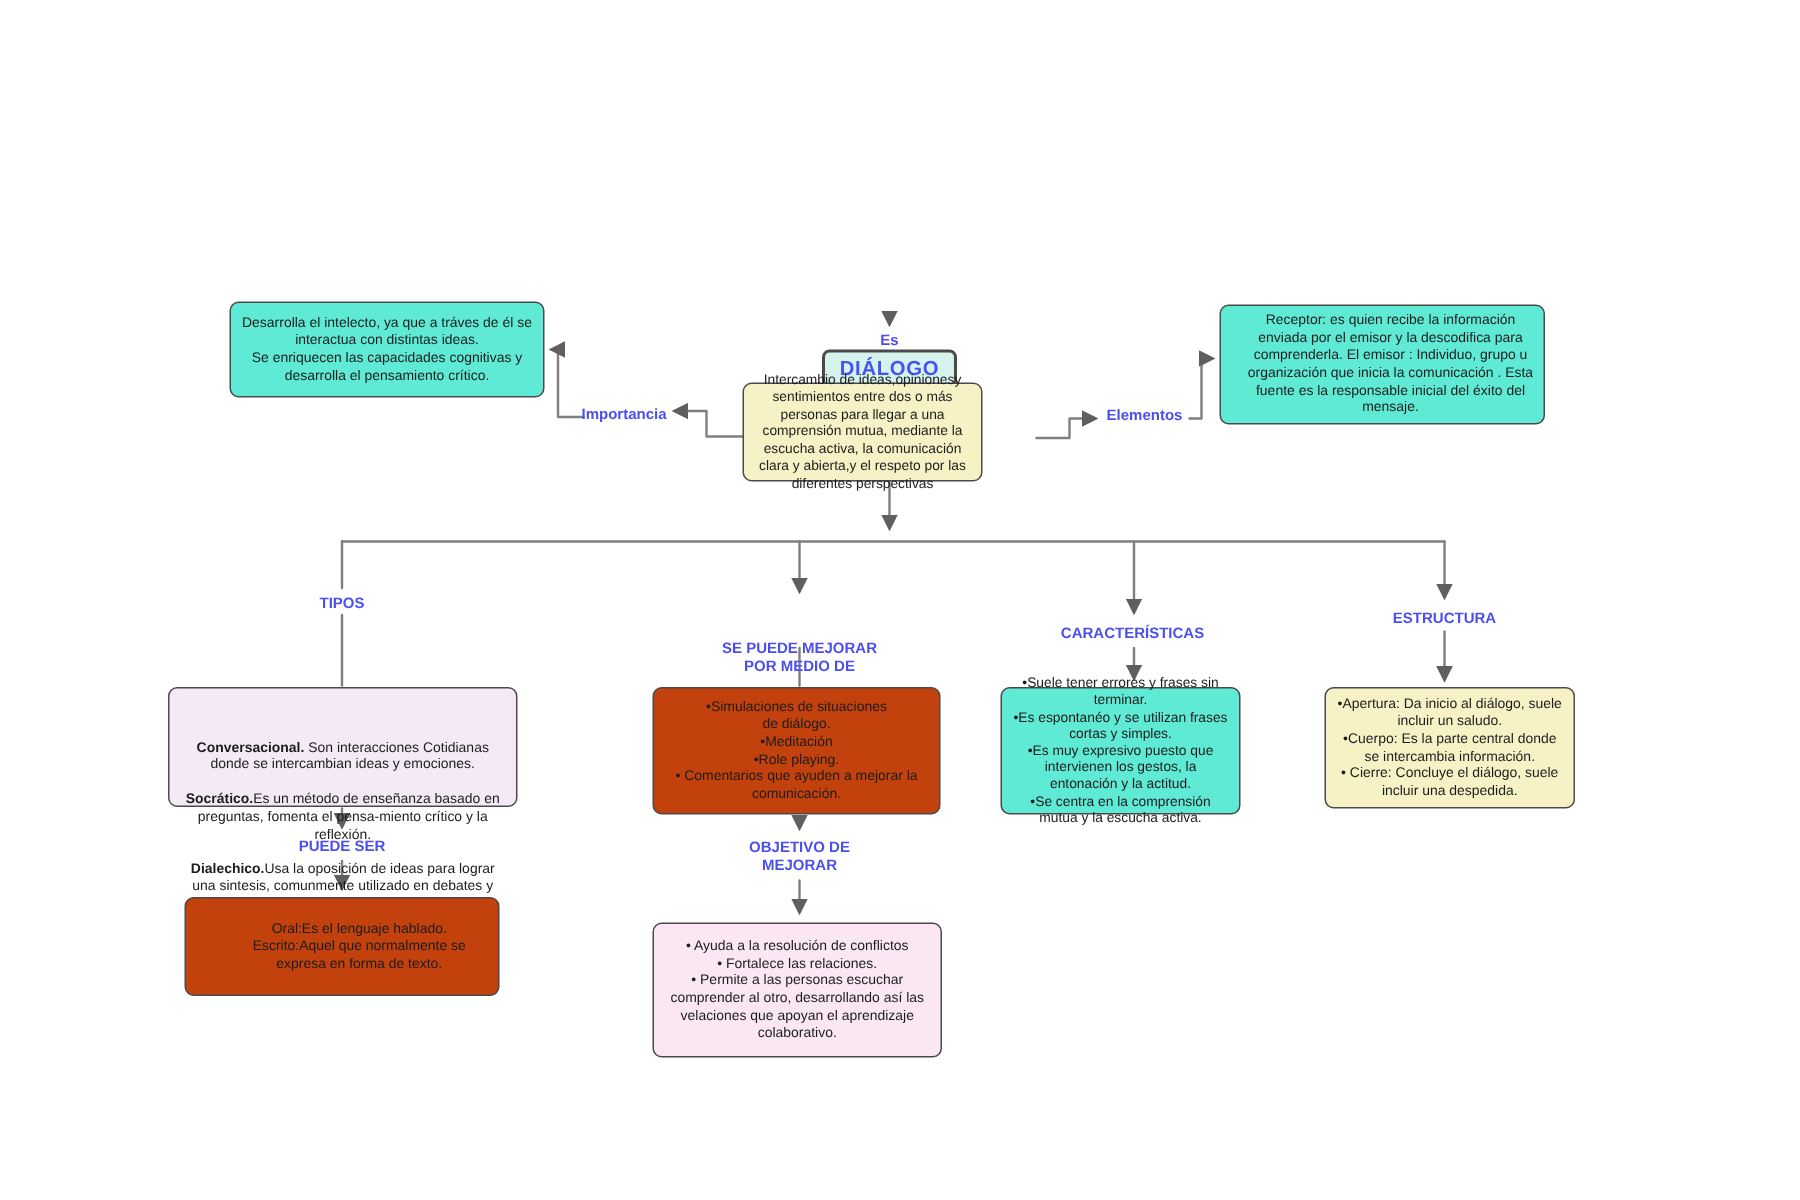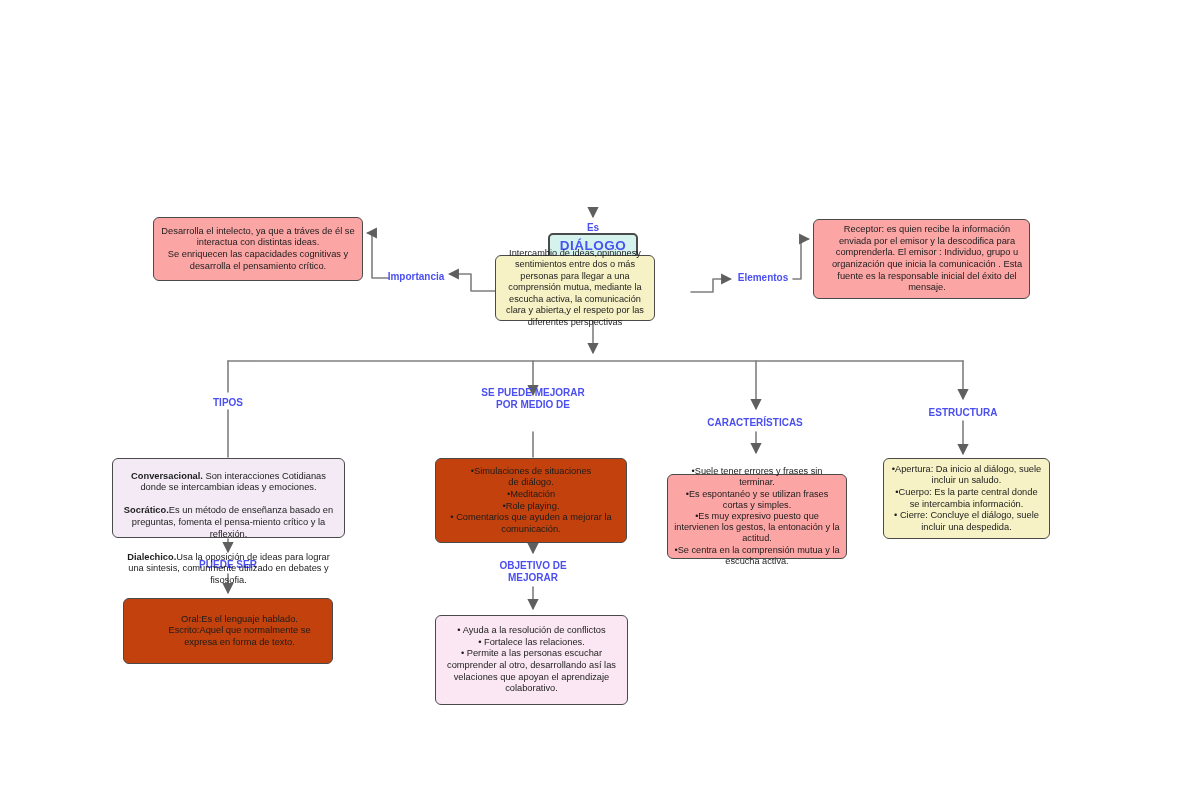--- a/index.html
+++ b/index.html
@@ -14,21 +14,21 @@
     display:flex;align-items:center;justify-content:center;
     text-align:center;color:#1c1c1c;
     font-size:9.3px;line-height:11.6px;
     padding:3px 6px;white-space:pre-line;
   }
   .title-node{
     font-size:13.5px;font-weight:bold;color:#4653f2;
     background:#d5f3ec;letter-spacing:.5px;white-space:nowrap;
     border-radius:5px;border-width:2px;
   }
-  .blue-fill{background:#fca5a5;margin-top:16px;}
+  .blue-fill{background:#5eead4;}
   .yellow-fill{background:#f6f2c6;}
   .pink-fill{background:#fae7f3;}
   .lav-fill{background:#f3eaf5;}
   .green-fill{background:#c2410c;}
   .wire-label{
     position:absolute;transform:translateX(-50%);
     color:#4b4ff0;font-weight:bold;font-size:10px;line-height:11.5px;
     text-align:center;white-space:pre-line;
   }
   .tipos-item{display:block;}
@@ -68,48 +68,48 @@
       <path d="M533 587 L533 608" marker-end="url(#arr)"></path>
     </g>
   </svg>
 
   <div class="node title-node" style="left:548px;top:185px;width:90px;height:26px;margin-top:48px;">DIÁLOGO</div>
 
   <div class="wire-label" style="left:593px;top:222px;">Es</div>
   <div class="wire-label" style="left:416px;top:271px;">Importancia</div>
   <div class="wire-label" style="left:763px;top:272px;">Elementos</div>
   <div class="wire-label" style="left:228px;top:397px;">TIPOS</div>
-  <div class="wire-label" style="left:533px;top:387px;">SE PUEDE MEJORAR
+  <div class="wire-label" style="left:533px;top:427px;">SE PUEDE MEJORAR
 POR MEDIO DE</div>
   <div class="wire-label" style="left:755px;top:417px;">CARACTERÍSTICAS</div>
   <div class="wire-label" style="left:963px;top:407px;">ESTRUCTURA</div>
   <div class="wire-label" style="left:228px;top:559px;">PUEDE SER</div>
   <div class="wire-label" style="left:533px;top:560px;">OBJETIVO DE
 MEJORAR</div>
 
   <div class="node blue-fill" style="left:153px;top:201px;width:210px;height:64px;">Desarrolla el intelecto, ya que a tráves de él se interactua con distintas ideas.
 Se enriquecen las capacidades cognitivas y desarrolla el pensamiento crítico.</div>
 
   <div class="node yellow-fill" style="left:495px;top:255px;width:160px;height:66px;font-size:9.2px;line-height:11.4px;">Intercambio de ideas,opinionesy sentimientos entre dos o más personas para llegar a una comprensión mutua, mediante la escucha activa, la comunicación clara y abierta,y el respeto por las diferentes perspectivas</div>
 
   <div class="node blue-fill" style="left:813px;top:203px;width:217px;height:80px;padding-left:17px;">Receptor: es quien recibe la información enviada por el emisor y la descodifica para comprenderla. El emisor : Individuo, grupo u organización que inicia la comunicación . Esta fuente es la responsable inicial del éxito del mensaje.</div>
 
-  <div class="node lav-fill" style="left:112px;top:458px;width:233px;height:80px;display:block;padding-top:0;">
+  <div class="node lav-fill" style="left:112px;top:458px;width:233px;height:80px;display:block;padding-top:22px;">
     <span class="tipos-item"><span class="term">Conversacional.</span><span> Son interacciones Cotidianas donde se intercambian ideas y emociones.</span></span>
     <span class="tipos-item"><span class="term">Socrático.</span><span>Es un método de enseñanza basado en preguntas, fomenta el pensa-miento crítico y la reflexión.</span></span>
     <span class="tipos-item"><span class="term">Dialechico.</span><span>Usa la oposición de ideas para lograr una sintesis, comunmente utilizado en debates y fisosofia.</span></span>
   </div>
 
   <div class="node green-fill" style="left:435px;top:458px;width:192px;height:85px;">•Simulaciones de situaciones
 de diálogo.
 •Meditación
 •Role playing.
 • Comentarios que ayuden a mejorar la comunicación.</div>
 
-  <div class="node blue-fill" style="left:667px;top:458px;width:180px;height:85px;font-size:9.2px;line-height:11.2px;">•Suele tener errores y frases sin terminar.
+  <div class="node blue-fill" style="left:667px;top:458px;width:160px;height:85px;font-size:9.2px;line-height:11.2px;">•Suele tener errores y frases sin terminar.
 •Es espontanéo y se utilizan frases cortas y simples.
 •Es muy expresivo puesto que intervienen los gestos, la entonación y la actitud.
 •Se centra en la comprensión mutua y la escucha activa.</div>
 
   <div class="node yellow-fill" style="left:883px;top:458px;width:167px;height:81px;">•Apertura: Da inicio al diálogo, suele incluir un saludo.
 •Cuerpo: Es la parte central donde se intercambia información.
 • Cierre: Concluye el diálogo, suele incluir una despedida.</div>
 
   <div class="node green-fill" style="left:123px;top:598px;width:210px;height:66px;padding-left:29px;">Oral:Es el lenguaje hablado.
 Escrito:Aquel que normalmente se expresa en forma de texto.</div>

